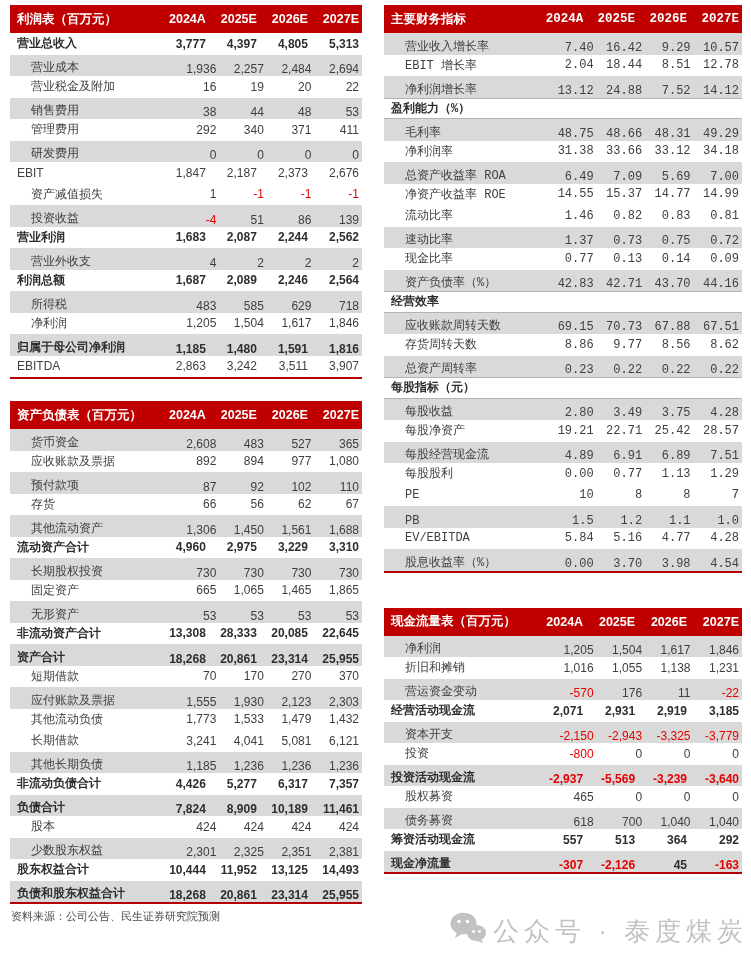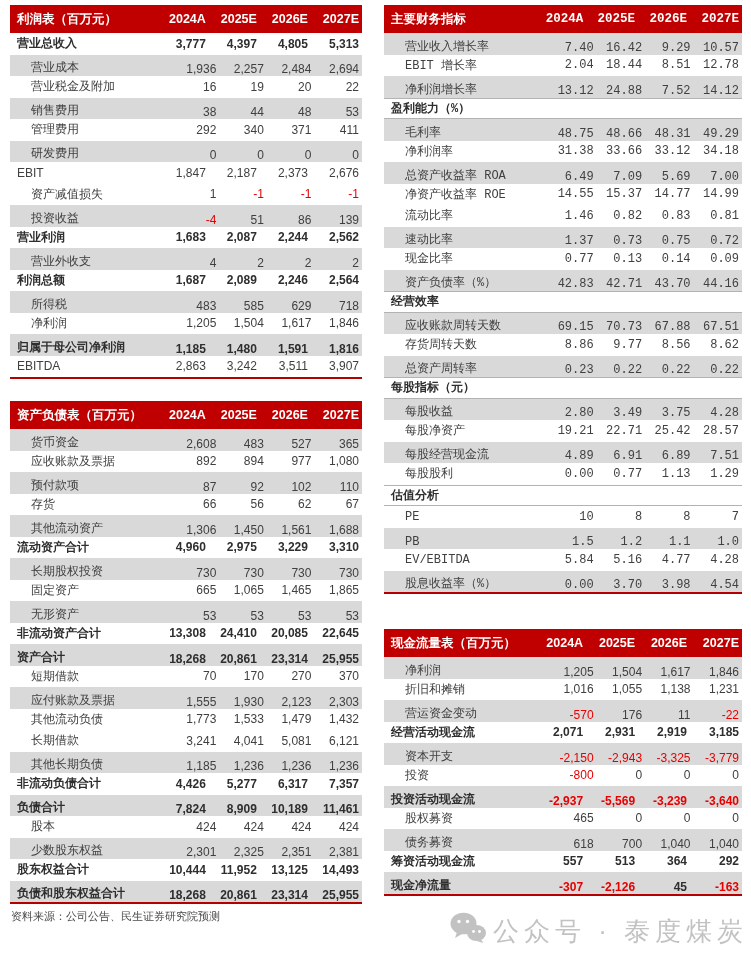--- a/index.html
+++ b/index.html
@@ -248,21 +248,21 @@
         <div class="row shaded indent">
           <span class="label">无形资产</span>
           <span class="val">53</span>
           <span class="val">53</span>
           <span class="val">53</span>
           <span class="val">53</span>
         </div>
         <div class="row bold">
           <span class="label">非流动资产合计</span>
           <span class="val">13,308</span>
-          <span class="val">24,410</span>
+          <span class="val">28,333</span>
           <span class="val">20,085</span>
           <span class="val">22,645</span>
         </div>
         <div class="row shaded bold">
           <span class="label">资产合计</span>
           <span class="val">18,268</span>
           <span class="val">20,861</span>
           <span class="val">23,314</span>
           <span class="val">25,955</span>
         </div>
@@ -483,23 +483,20 @@
           <span class="val">6.91</span>
           <span class="val">6.89</span>
           <span class="val">7.51</span>
         </div>
         <div class="row indent">
           <span class="label">每股股利</span>
           <span class="val">0.00</span>
           <span class="val">0.77</span>
           <span class="val">1.13</span>
           <span class="val">1.29</span>
-        </div>
-        <div class="row section">
-          <span class="label">估值分析</span>
         </div>
         <div class="row indent">
           <span class="label">PE</span>
           <span class="val">10</span>
           <span class="val">8</span>
           <span class="val">8</span>
           <span class="val">7</span>
         </div>
         <div class="row shaded indent">
           <span class="label">PB</span>

